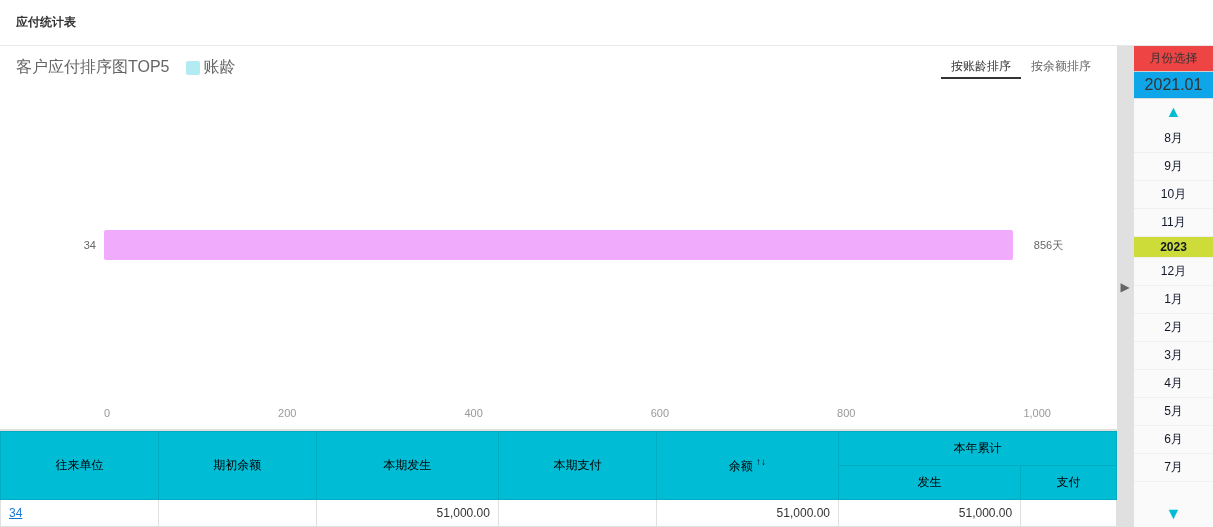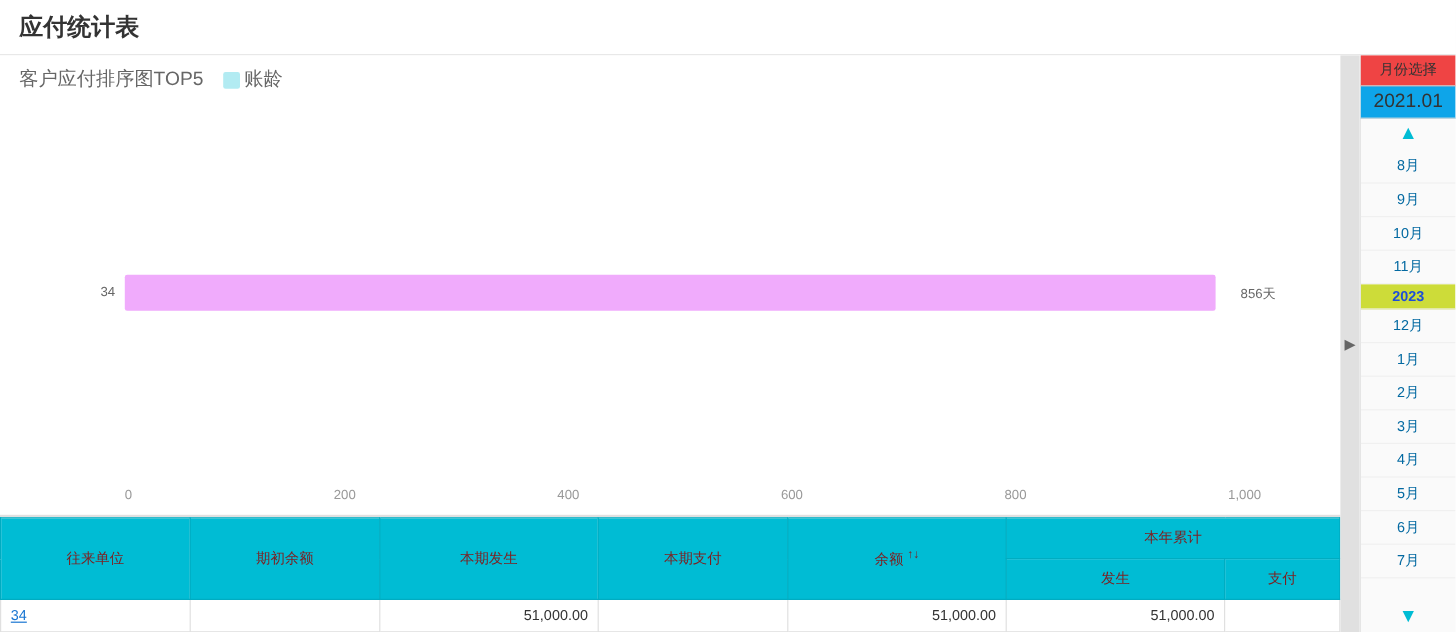--- a/index.html
+++ b/index.html
@@ -2,21 +2,21 @@
 <html><head>
   <meta charset="utf-8">
   <style>
     * { box-sizing: border-box; margin: 0; padding: 0; }
     body { font-family: 'Microsoft YaHei', Arial, sans-serif; font-size: 13px; background: #f5f5f5; color: #333; }
     
     .app-container { width: 1213px; height: 527px; display: flex; flex-direction: column; background: #fff; position: relative; }
     
     
     .header { display: flex; align-items: center; justify-content: space-between; padding: 10px 16px; border-bottom: 1px solid #e8e8e8; background: #fff; height: 46px; }
-    .header-title { font-size: 20px; font-weight: bold; color: #333; }
+    .header-title { font-size: 12px; font-weight: bold; color: #333; }
     .header-actions { display: flex; align-items: center; gap: 16px; }
     .toggle-wrap { display: flex; align-items: center; gap: 6px; }
     .toggle-switch { width: 36px; height: 18px; background: #00bcd4; border-radius: 9px; position: relative; cursor: pointer; }
     .toggle-switch::after { content: ''; position: absolute; width: 14px; height: 14px; background: #fff; border-radius: 50%; top: 2px; right: 2px; }
     .action-btn { display: flex; align-items: center; gap: 4px; color: #666; cursor: pointer; font-size: 13px; }
     .action-icon { font-size: 14px; }
     
     
     .main-content { display: flex; flex: 1; overflow: hidden; }
     
@@ -39,34 +39,34 @@
     .bar-label { width: 30px; text-align: right; font-size: 11px; color: #666; margin-right: 8px; flex-shrink: 0; }
     .bar-track { flex: 1; height: 100%; position: relative; }
     .bar-fill { height: 100%; background: #f0abfc; border-radius: 2px; position: relative; display: flex; align-items: center; }
     .bar-end-label { position: absolute; right: -50px; font-size: 11px; color: #666; white-space: nowrap; }
     
     .chart-xaxis { display: flex; justify-content: space-between; padding: 4px 50px 0 88px; font-size: 11px; color: #999; }
     
     
     .table-section { border-top: 2px solid #e0e0e0; }
     .data-table { width: 100%; border-collapse: collapse; }
-    .data-table th { background: #00bcd4; color: #7f1d1d; text-align: center; padding: 8px 6px; font-size: 12px; font-weight: normal; border: 1px solid #00acc1; margin-left: 24px; }
+    .data-table th { background: #00bcd4; color: #000000; text-align: center; padding: 8px 6px; font-size: 12px; font-weight: normal; border: 1px solid #00acc1; margin-left: 24px; }
     .data-table td { text-align: center; padding: 6px 8px; font-size: 12px; border: 1px solid #e0e0e0; background: #fff; }
     .data-table td.text-right { text-align: right; }
     .data-table td.link { color: #1976d2; text-decoration: underline; cursor: pointer; text-align: left; padding-left: 8px; }
     .th-group { border-bottom: 1px solid #00acc1; }
     
     
     .sidebar { width: 80px; border-left: 1px solid #e0e0e0; background: #fafafa; display: flex; flex-direction: column; }
     .sidebar-header { background: #ef4444; text-align: center; padding: 4px 2px; font-size: 12px; color: #333; border-bottom: 1px solid #ccc; }
     .sidebar-year-display { text-align: center; padding: 4px 2px; font-size: 16px; color: #333; background: #0ea5e9; border-bottom: 1px solid #ddd; }
     .sidebar-nav-btn { text-align: center; padding: 4px; cursor: pointer; color: #00bcd4; font-size: 16px; }
     .sidebar-month-list { flex: 1; overflow: hidden; }
-    .month-item { text-align: center; padding: 5px 2px; font-size: 12px; color: #0369a1; cursor: pointer; border-bottom: 1px solid #f0f0f0; }
-    .month-item.year-marker { background: #cddc39; color: #1d4ed8; font-weight: bold; padding: 3px 2px; }
+    .month-item { text-align: center; padding: 5px 2px; font-size: 12px; color: #0f172a; cursor: pointer; border-bottom: 1px solid #f0f0f0; }
+    .month-item.year-marker { background: #cddc39; color: #0f172a; font-weight: bold; padding: 3px 2px; }
     .sidebar-expand-btn { width: 16px; background: #e0e0e0; display: flex; align-items: center; justify-content: center; cursor: pointer; color: #666; font-size: 12px; flex-shrink: 0; }
   </style>
 </head>
 <body>
 
 <div class="app-container">
 
   <div class="header">
     <span class="header-title">应付统计表</span>
   </div>
@@ -76,20 +76,24 @@
     <div class="chart-section">
 
       <div class="chart-area">
         <div class="chart-header">
           <div class="chart-legend">
             <span>客户应付排序图TOP5</span>
             <div class="legend-item">
               <div class="legend-color"></div>
               <span>账龄</span>
             </div>
+          </div>
+          <div class="chart-sort-btns">
+            <button class="sort-btn active">按账龄排序</button>
+            <button class="sort-btn">按余额排序</button>
           </div>
         </div>
         <div class="chart-canvas">
           <div class="chart-bars-area">
             <div class="bar-row">
               <div class="bar-label">34</div>
               <div class="bar-track">
                 <div class="bar-fill" style="width:95%;">
                   <span class="bar-end-label">856天</span>
                 </div>

